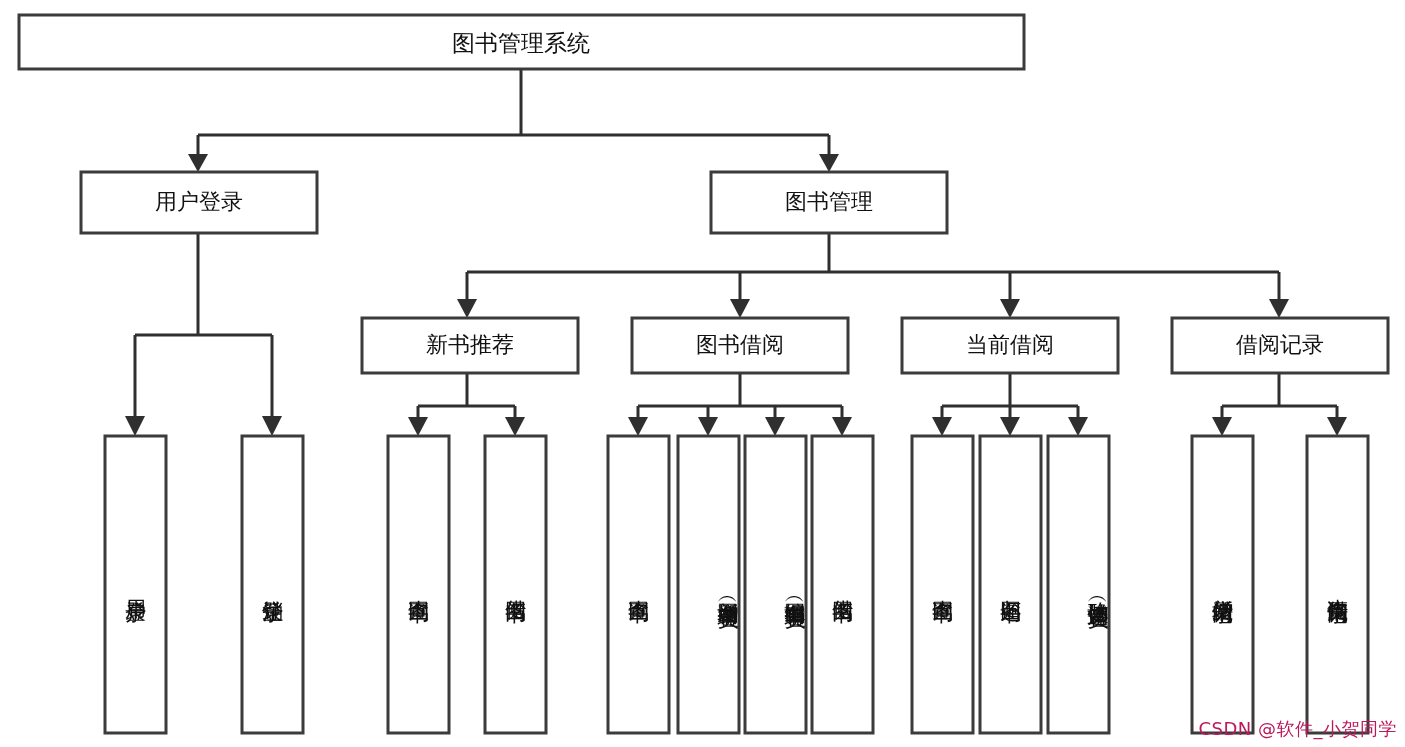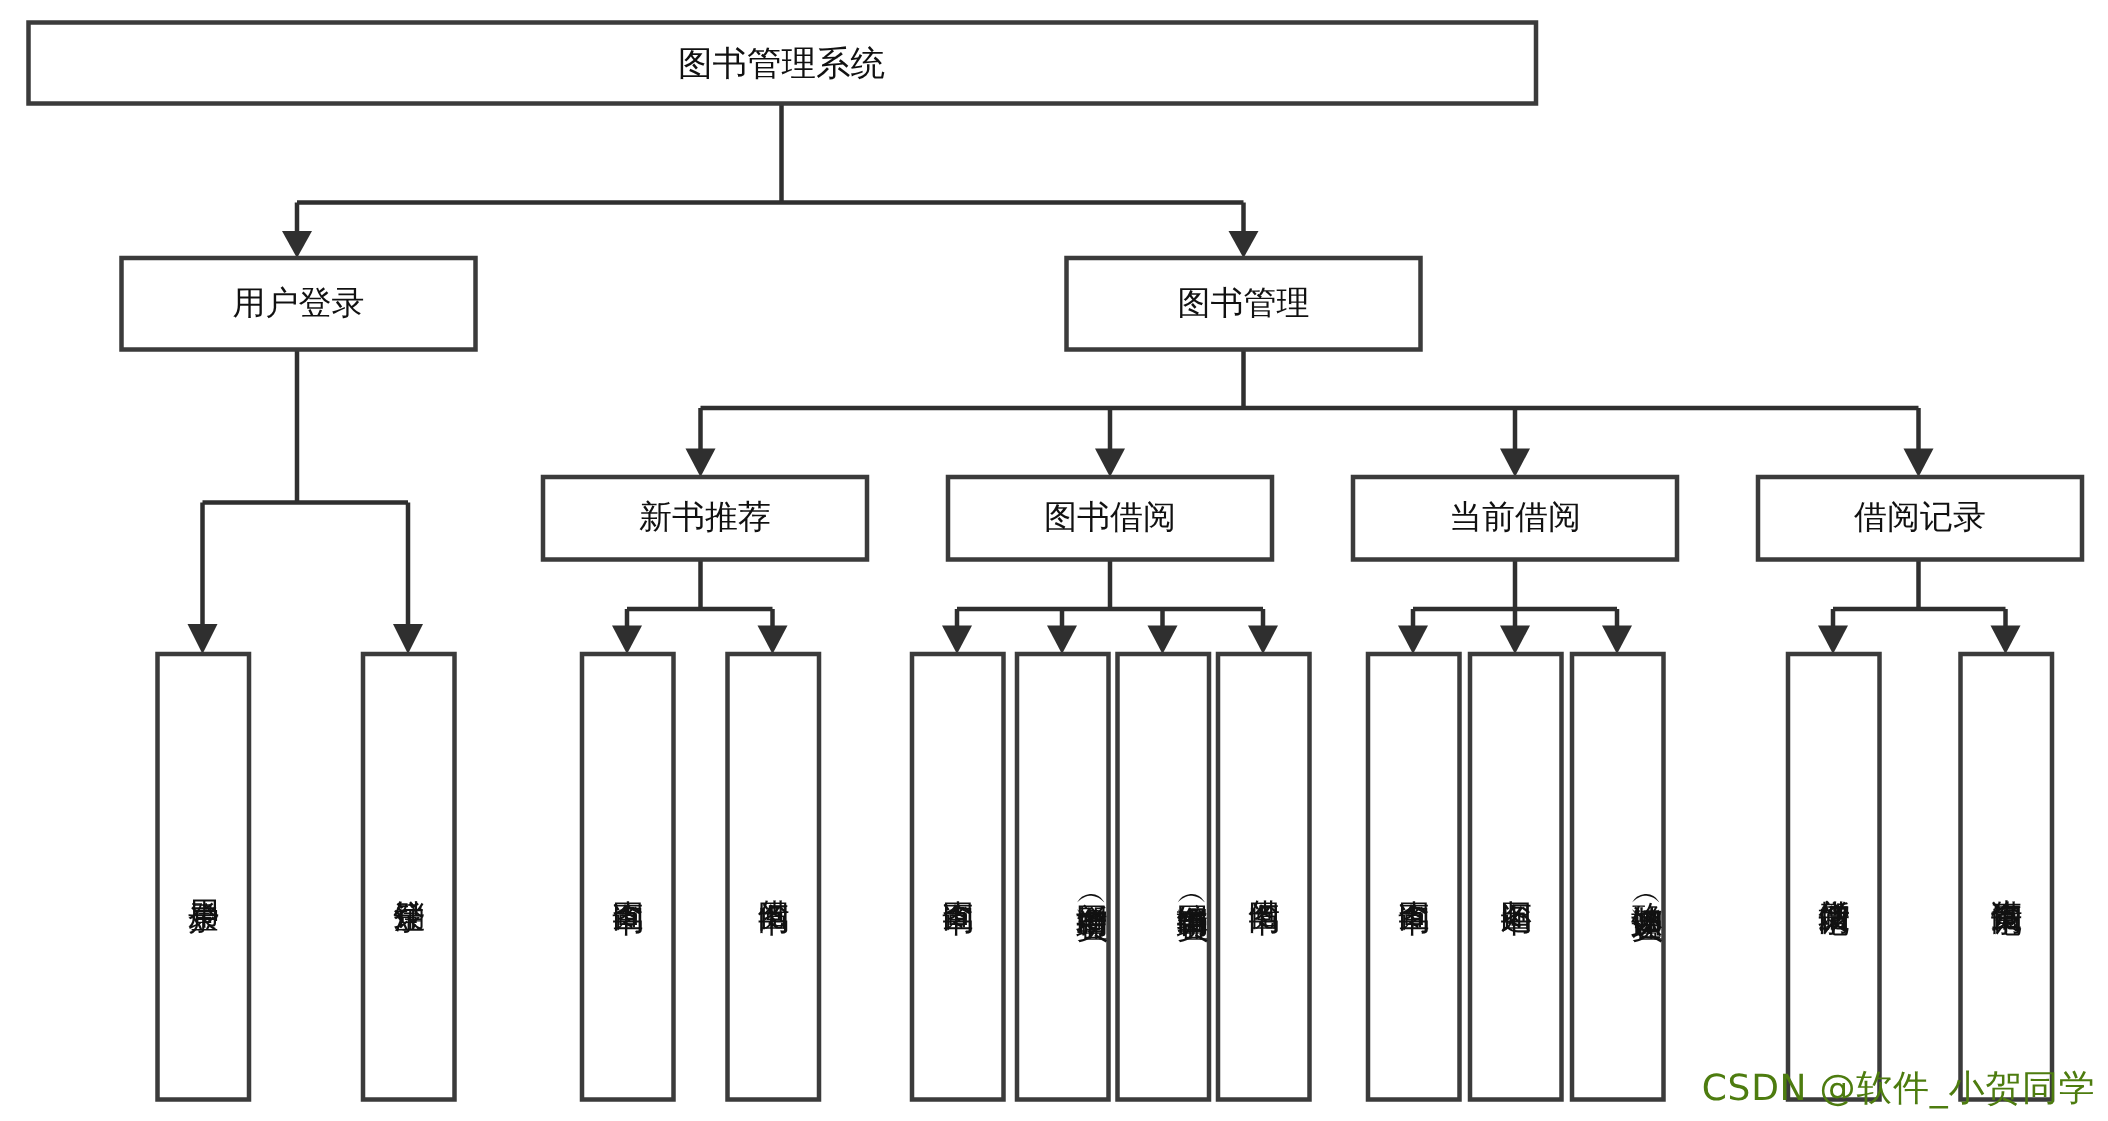--- a/index.html
+++ b/index.html
@@ -67,22 +67,22 @@
     align-items: center;
     justify-content: center;
     white-space: nowrap;
     pointer-events: none;
   }
   .watermark {
     position: absolute;
     right: 8px;
     bottom: 6px;
     font-family: "DejaVu Sans", "Liberation Sans", sans-serif;
-    font-size: 24px;
-    color: #4d7c0f;
+    font-size: 18px;
+    color: #be185d;
     letter-spacing: 0.5px;
     user-select: none;
   }
 </style>
 </head>
 <body>
 
 <div id="diagram-root">
 
   <svg id="tree-svg" viewBox="0 0 1405 747">

